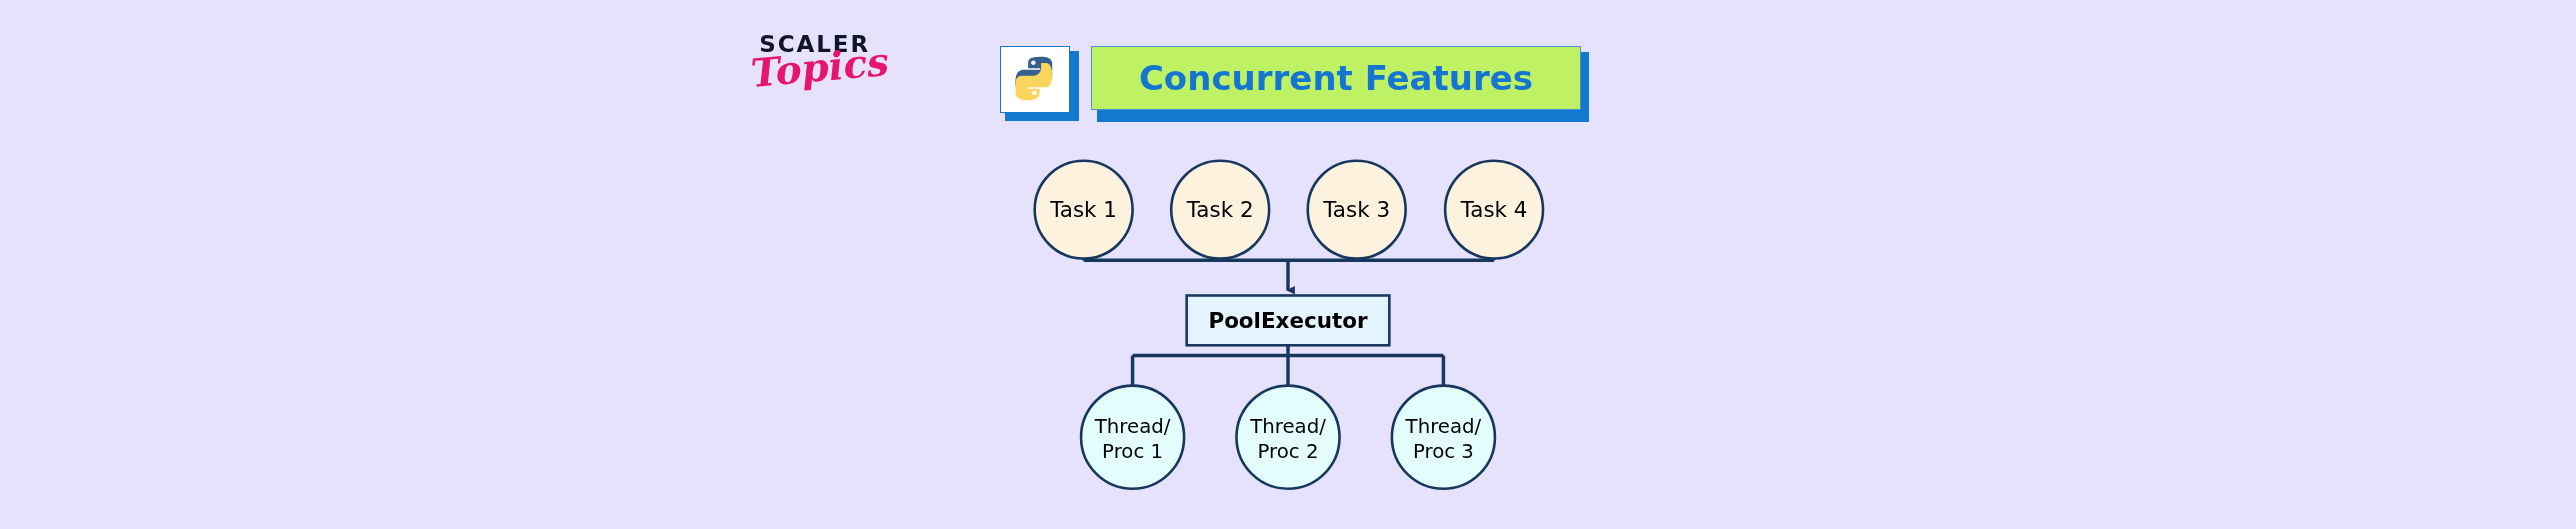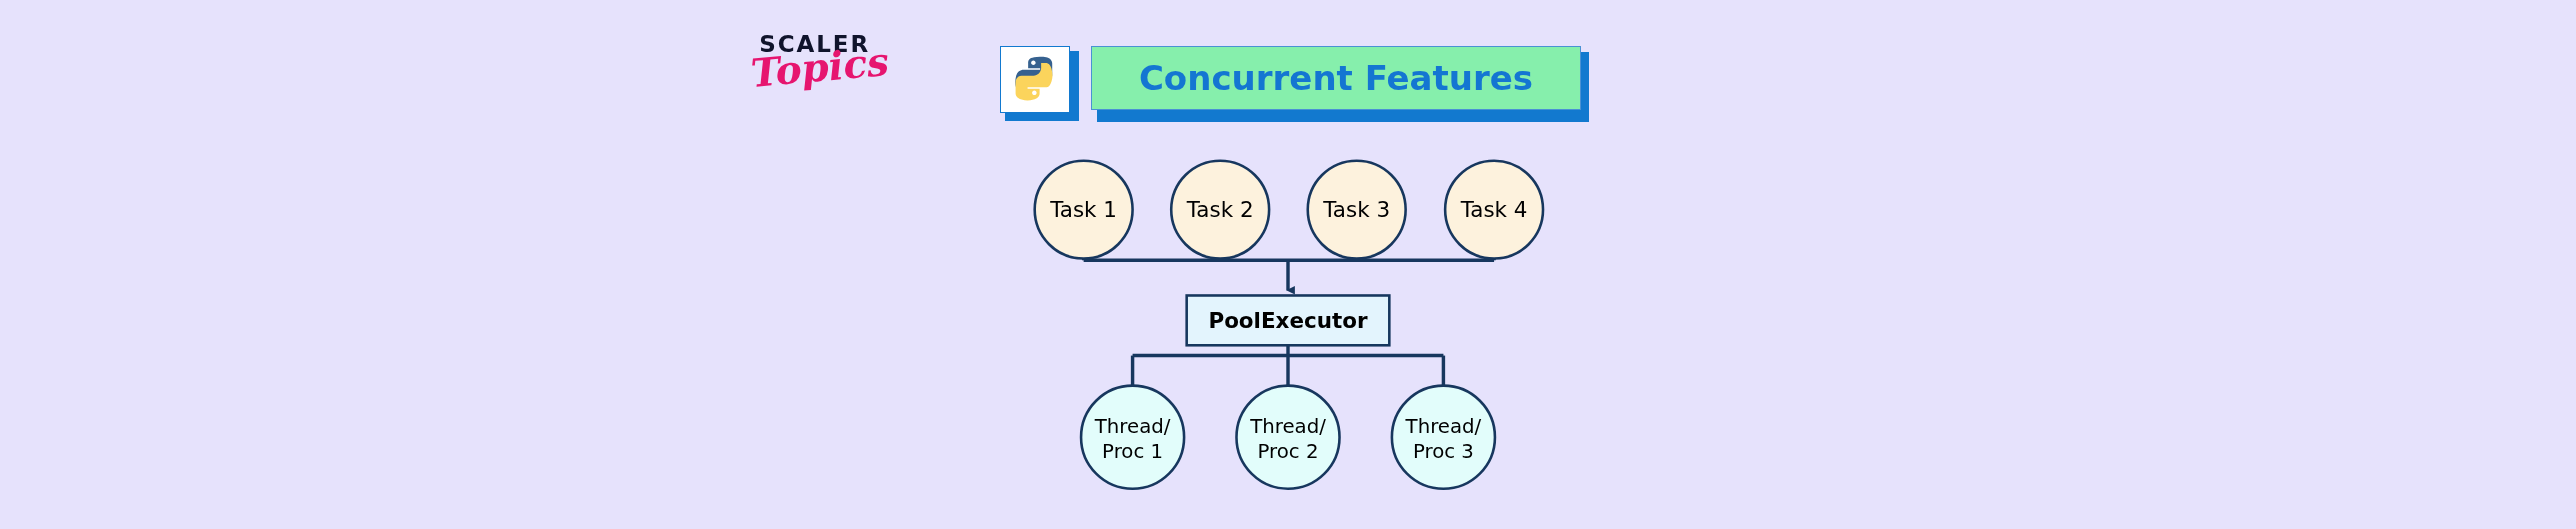--- a/index.html
+++ b/index.html
@@ -109,21 +109,21 @@
     width: 492px;
     height: 70px;
     background: #1279cf;
   }
   .banner-title-box {
     position: absolute;
     left: 0;
     top: 0;
     width: 490px;
     height: 64px;
-    background: #86efac;
+    background: #bef264;
     border: 1.7px solid #4a91d4;
     box-sizing: border-box;
     display: flex;
     align-items: center;
     justify-content: center;
   }
   .banner-title-text {
     font-family: "DejaVu Sans", sans-serif;
     font-size: 34px;
     font-weight: bold;

